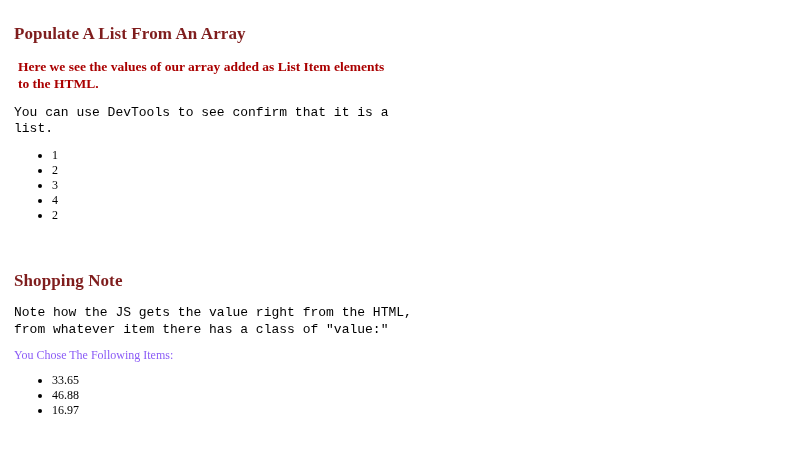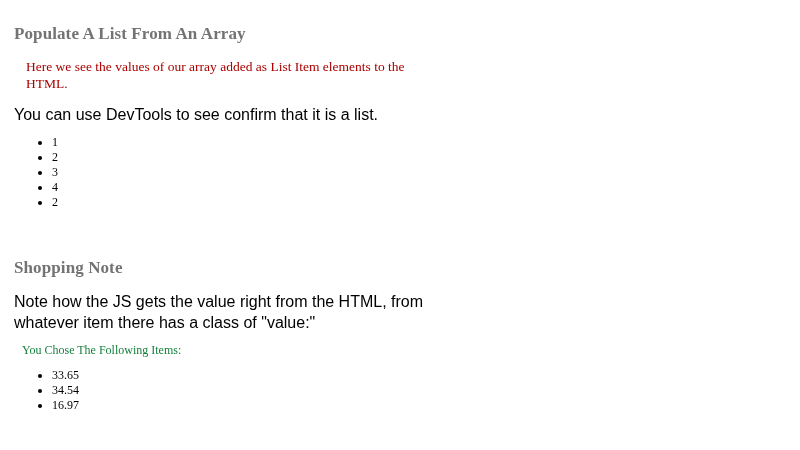--- a/index.html
+++ b/index.html
@@ -16,35 +16,35 @@
   }
   .page {
     padding: 24px 14px 0 14px;
     box-sizing: border-box;
   }
   h1.section-title {
     font-family: "Liberation Serif", serif;
     font-size: 17px;
     font-weight: bold;
     margin: 0 0 14px 0;
-    color: #737373;
+    color: #7f1d1d;
     letter-spacing: 0.1px;
   }
   h3.highlight {
     font-family: "Liberation Serif", serif;
     font-size: 13.5px;
-    font-weight: normal;
+    font-weight: bold;
     color: #aa0000;
-    margin: 0 0 12px 12px;
+    margin: 0 0 12px 4px;
     line-height: 1.28;
     max-width: 380px;
   }
   p.note {
-    font-family: Liberation Sans, sans-serif;
-    font-size: 16px;
+    font-family: Liberation Mono, monospace;
+    font-size: 13px;
     margin: 0 0 10px 0;
     line-height: 1.3;
     color: #000;
     max-width: 410px;
   }
   ul.list {
     margin: 0 0 0 0;
     padding-left: 38px;
     list-style-type: disc;
   }
@@ -53,22 +53,22 @@
     font-size: 12px;
     line-height: 1.24;
     color: #000;
   }
   .block-spacer {
     height: 48px;
   }
   .chose-label {
     font-family: "Liberation Serif", serif;
     font-size: 12px;
-    color: #15803d;
-    margin: 0 0 10px 8px;
+    color: #8b5cf6;
+    margin: 0 0 10px 0;
   }
   .cart-note {
     max-width: 400px;
   }
 </style>
 </head>
 <body>
 
 <div class="page">
 
@@ -90,17 +90,17 @@
 
   <h1 class="section-title">Shopping Note</h1>
 
 
   <p class="note cart-note">Note how the JS gets the value right from the HTML, from whatever item there has a class of "value:"</p>
 
   <p class="chose-label">You Chose The Following Items:</p>
 
   <ul class="list">
     <li>33.65</li>
-    <li>34.54</li>
+    <li>46.88</li>
     <li>16.97</li>
   </ul>
 
 </div>
 
 </body></html>

